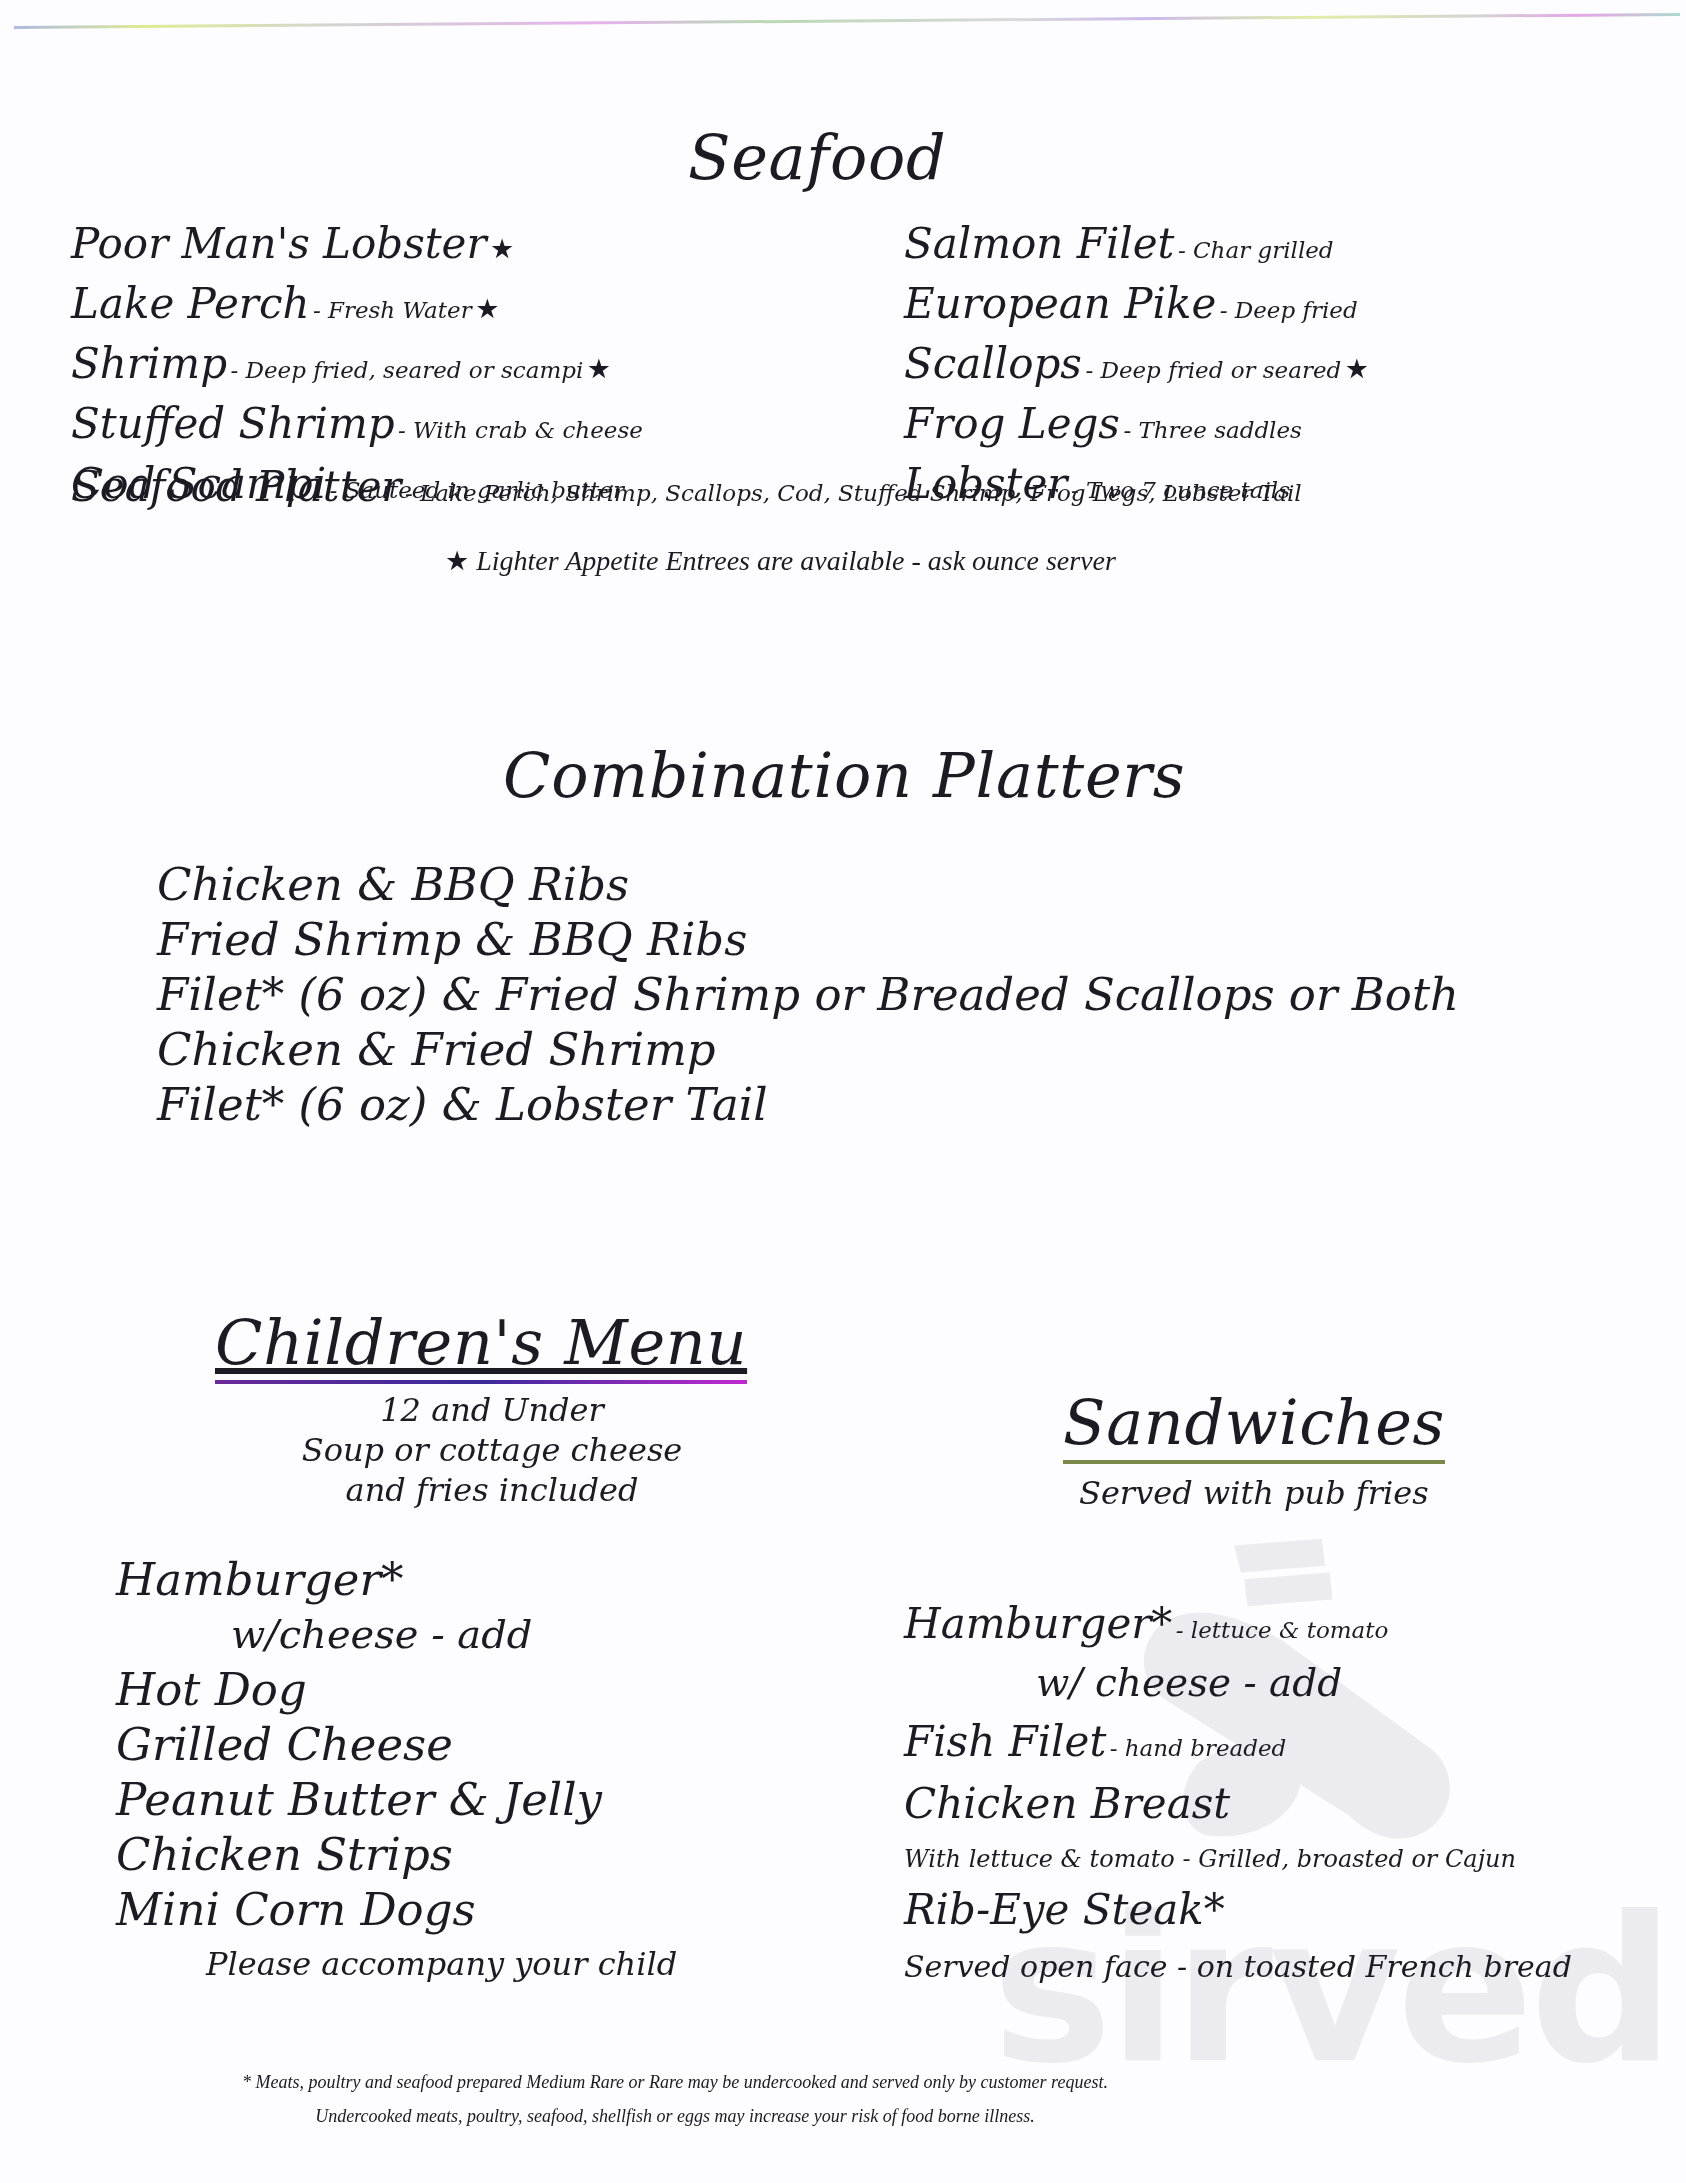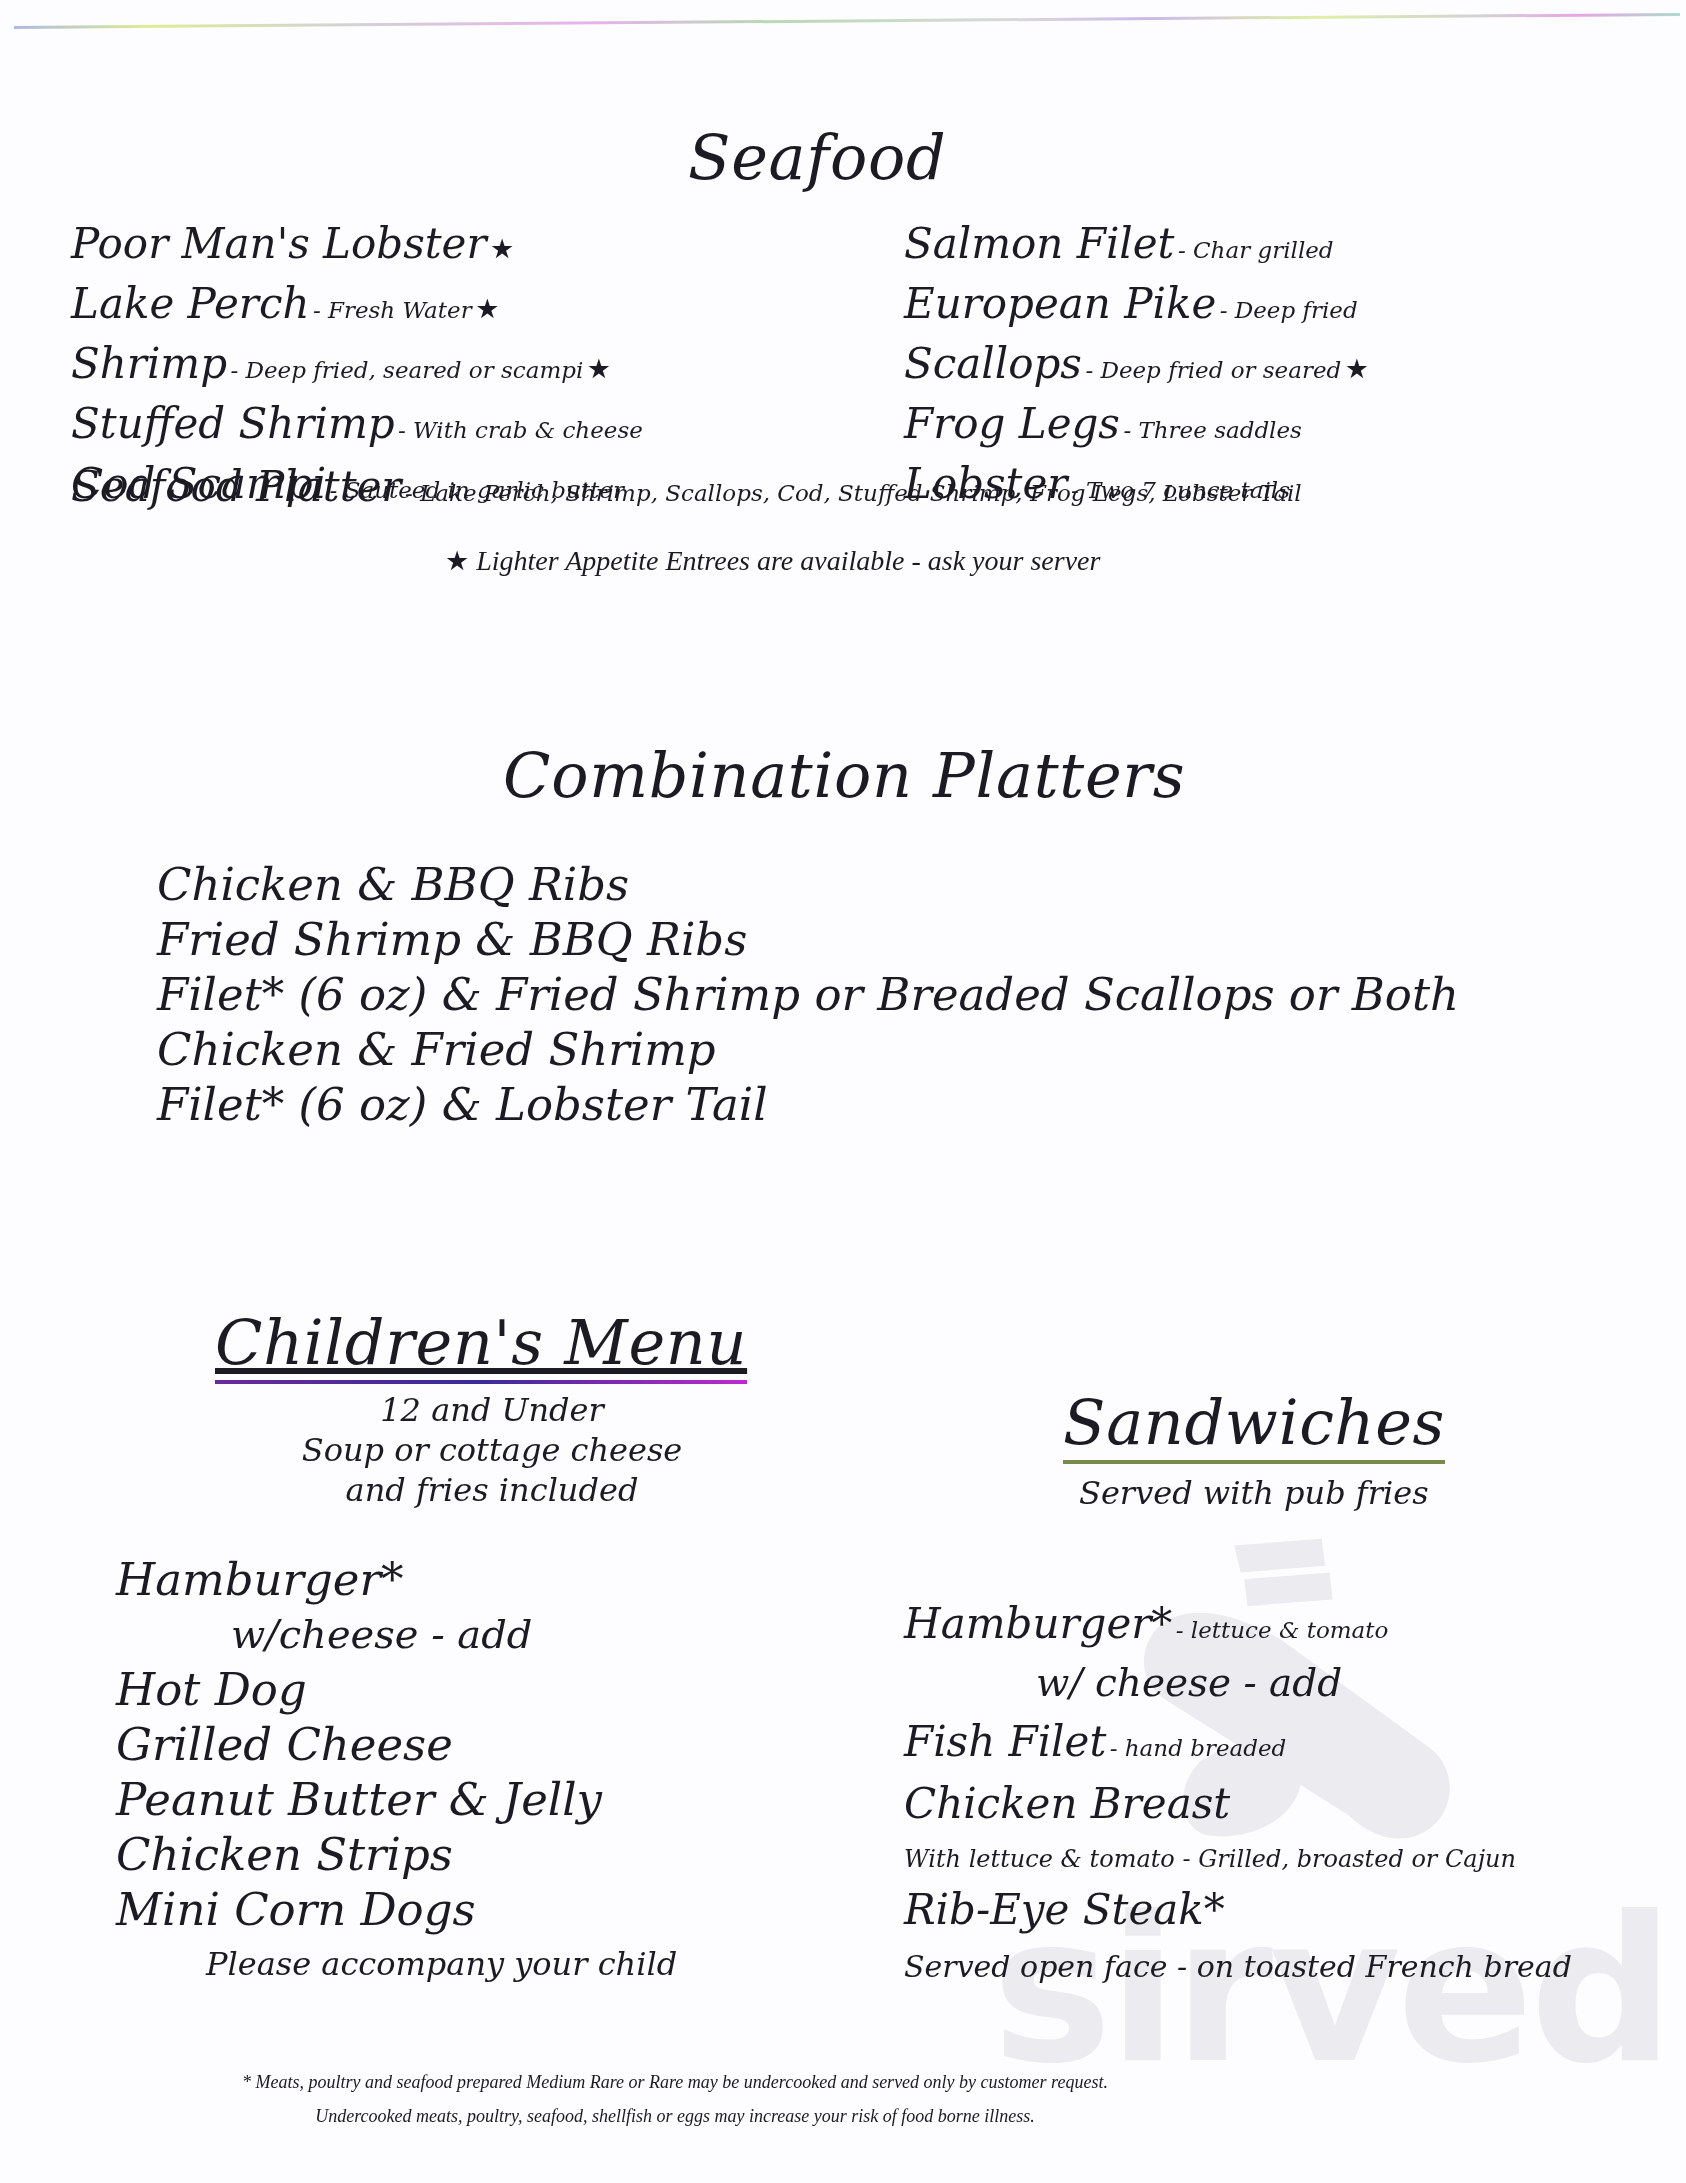--- a/index.html
+++ b/index.html
@@ -62,21 +62,21 @@
     <div><span class="script item-name">Lobster</span> <span class="script item-desc">- Two 7 ounce tails</span></div>
   </div>
 
   <div class="abs" style="left:71px; top:462px; line-height:49px;">
     <span class="script item-name">Seafood Platter</span>
     <span class="script item-desc">- Lake Perch, Shrimp, Scallops, Cod, Stuffed Shrimp, Frog Legs, Lobster Tail</span>
   </div>
 
   <div class="abs note" style="left:445px; top:545px;">
     <span class="star">★</span>
-    <span>Lighter Appetite Entrees are available - ask your server</span>
+    <span>Lighter Appetite Entrees are available - ask ounce server</span>
   </div>
 
   <div class="abs script sec-title" style="left:503px; top:739px;">Combination Platters</div>
   <div class="abs" style="left:157px; top:857px; line-height:55px;">
     <div class="script combo">Chicken &amp; BBQ Ribs</div>
     <div class="script combo">Fried Shrimp &amp; BBQ Ribs</div>
     <div class="script combo">Filet* (6 oz) &amp; Fried Shrimp or Breaded Scallops or Both</div>
     <div class="script combo">Chicken &amp; Fried Shrimp</div>
     <div class="script combo">Filet* (6 oz) &amp; Lobster Tail</div>
   </div>

